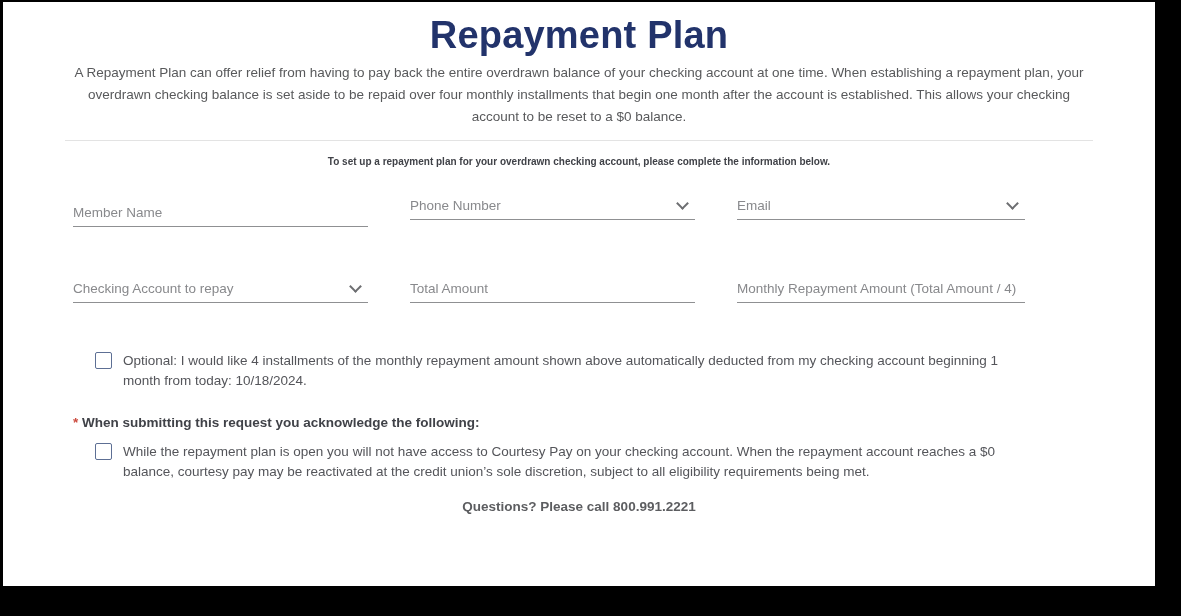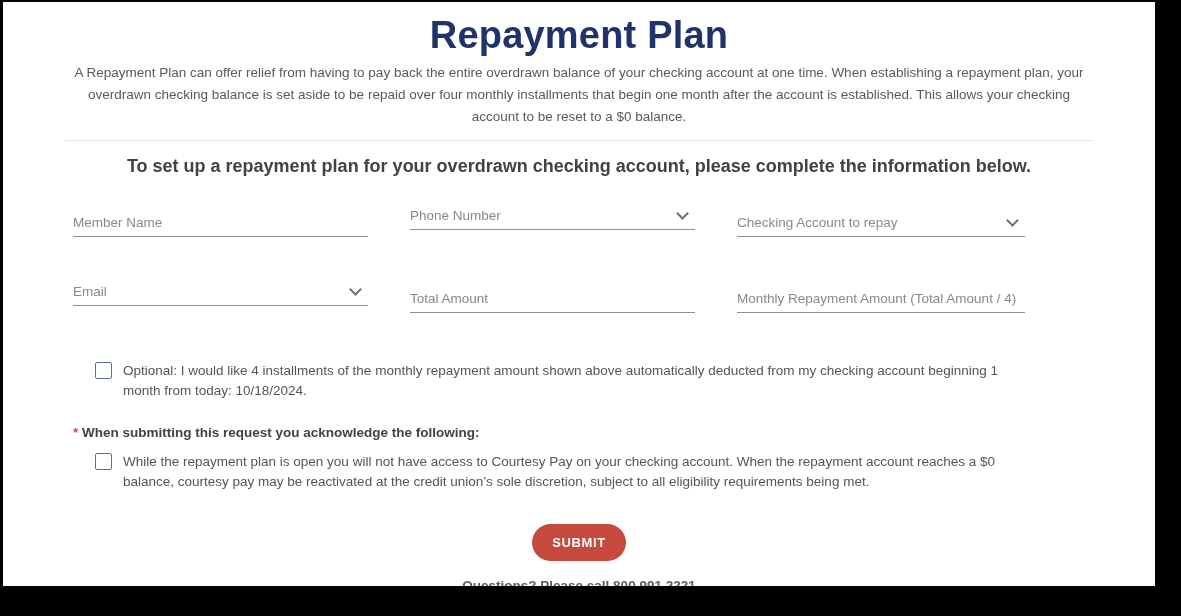--- a/index.html
+++ b/index.html
@@ -34,21 +34,21 @@
     line-height: 22px;
     color: #58595b;
   }
   .divider {
     margin: 12px 62px 0;
     border-top: 1px solid #e3e3e3;
   }
   .instruction {
     margin-top: 15px;
     text-align: center;
-    font-size: 18px;
+    font-size: 10px;
     font-weight: bold;
     color: #404248;
   }
 
   .form-wrap { margin: 30px 0 0 70px; width: 952px; }
   .form-grid {
     display: grid;
     grid-template-columns: 295px 285px 288px;
     column-gap: 42px;
     row-gap: 46px;
@@ -151,27 +151,27 @@
 
         <div class="field">
           <input type="text" placeholder="Member Name" style="">
         </div>
 
         <div class="field field--raised has-chevron">
           <input type="text" placeholder="Phone Number" style="">
           <span class="chevron"></span>
         </div>
 
+        <div class="field field--raised has-chevron">
+          <input type="text" placeholder="Email" style="">
+          <span class="chevron"></span>
+        </div>
+
         <div class="field has-chevron">
           <input type="text" placeholder="Checking Account to repay" style="">
-          <span class="chevron"></span>
-        </div>
-
-        <div class="field field--raised has-chevron">
-          <input type="text" placeholder="Email" style="">
           <span class="chevron"></span>
         </div>
 
         <div class="field">
           <input type="text" placeholder="Total Amount" style="">
         </div>
 
         <div class="field">
           <input type="text" placeholder="Monthly Repayment Amount (Total Amount / 4)" style="">
         </div>
@@ -184,20 +184,17 @@
       </div>
 
       <p class="ack-heading"><span class="asterisk">*</span><span> When submitting this request you acknowledge the following:</span></p>
 
       <div class="checkbox-row second">
         <span class="checkbox"></span>
         <span>While the repayment plan is open you will not have access to Courtesy Pay on your checking account. When the repayment account reaches a $0 balance, courtesy pay may be reactivated at the credit union’s sole discretion, subject to all eligibility requirements being met.</span>
       </div>
     </div>
 
-    <div class="submit-row">
-      <button class="submit-btn">SUBMIT</button>
-    </div>
 
     <p class="footer">Questions? Please call 800.991.2221</p>
 
   </div>
 </div>
 
 </body></html>

